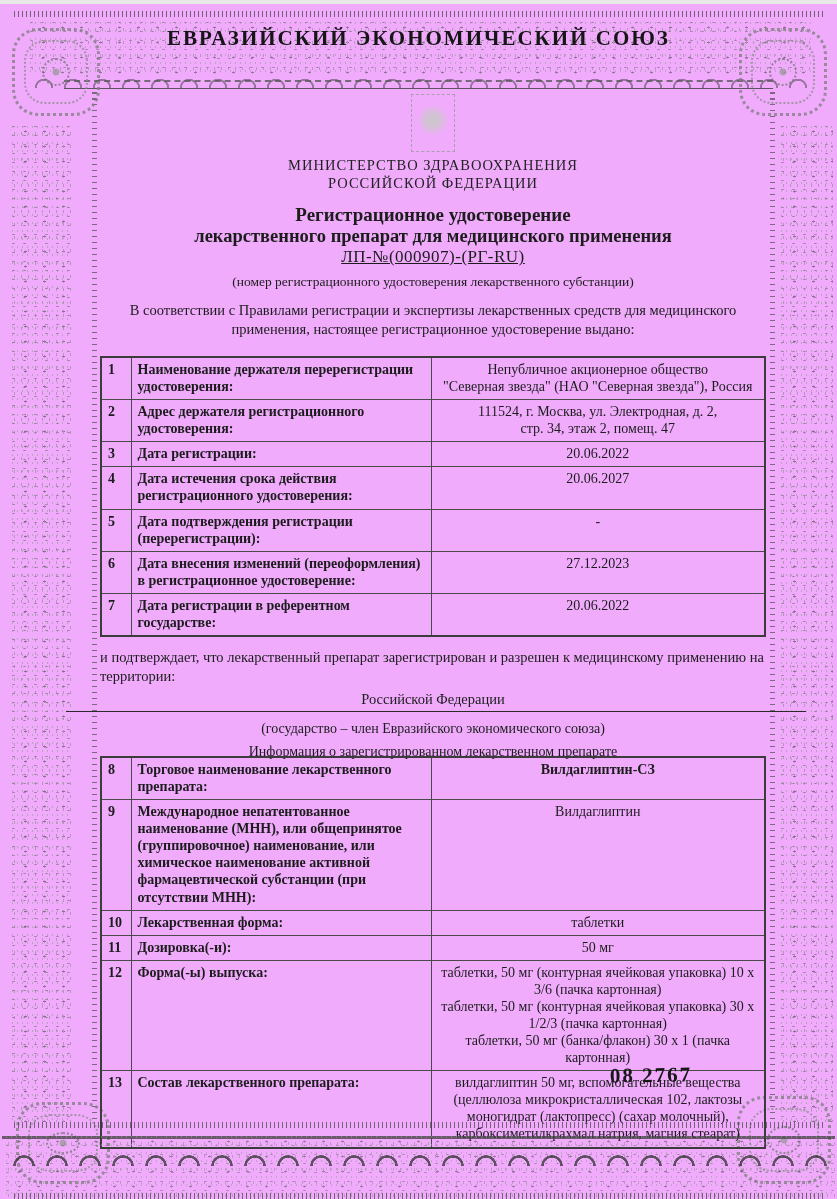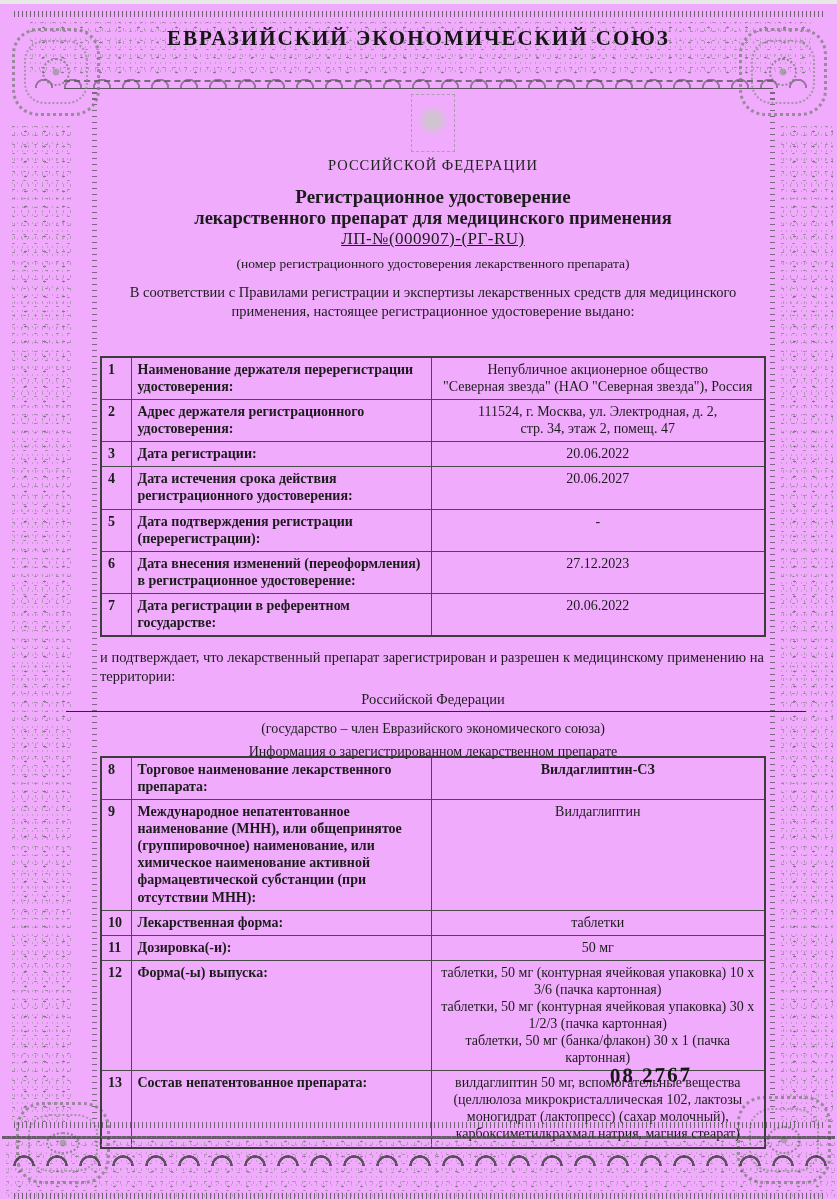--- a/index.html
+++ b/index.html
@@ -122,25 +122,26 @@
   <div class="rosette ros-bl"></div>
   <div class="rosette ros-br"></div>
 
   <div class="band-side band-left speckle"></div>
   <div class="band-side band-right speckle"></div>
   <div class="ruler-v" style="left:92px; top:88px; height:1030px;"></div>
   <div class="ruler-v" style="right:62px; top:88px; height:1030px;"></div>
 
   <div class="content" id="grp-header">
     <div class="emblem"></div>
+    <div class="ministry">МИНИСТЕРСТВО ЗДРАВООХРАНЕНИЯ</div>
     <div class="ministry">РОССИЙСКОЙ ФЕДЕРАЦИИ</div>
     <div class="doc-title1">Регистрационное удостоверение</div>
     <div class="doc-title2">лекарственного препарат для медицинского применения</div>
     <div class="reg-number">ЛП-№(000907)-(РГ-RU)</div>
-    <div class="reg-caption">(номер регистрационного удостоверения лекарственного препарата)</div>
+    <div class="reg-caption">(номер регистрационного удостоверения лекарственного субстанции)</div>
     <div class="intro">В соответствии с Правилами регистрации и экспертизы лекарственных средств для медицинского применения, настоящее регистрационное удостоверение выдано:</div>
   </div>
 
   <table class="doc-table content" id="tbl1">
     <tbody>
       <tr>
         <td class="c-num">1</td>
         <td class="c-label">Наименование держателя перерегистрации удостоверения:</td>
         <td class="c-value">Непубличное акционерное общество
 "Северная звезда" (НАО "Северная звезда"), Россия</td>
@@ -211,21 +212,21 @@
       </tr>
       <tr>
         <td class="c-num">12</td>
         <td class="c-label">Форма(-ы) выпуска:</td>
         <td class="c-value left">таблетки, 50 мг (контурная ячейковая упаковка) 10 х 3/6 (пачка картонная)
 таблетки, 50 мг (контурная ячейковая упаковка) 30 х 1/2/3 (пачка картонная)
 таблетки, 50 мг (банка/флакон) 30 х 1 (пачка картонная)</td>
       </tr>
       <tr>
         <td class="c-num">13</td>
-        <td class="c-label">Состав непатентованное препарата:</td>
+        <td class="c-label">Состав лекарственного препарата:</td>
         <td class="c-value left">вилдаглиптин 50 мг, вспомогательные вещества (целлюлоза микрокристаллическая 102, лактозы моногидрат (лактопресс) (сахар молочный), карбоксиметилкрахмал натрия, магния стеарат)</td>
       </tr>
     </tbody>
   </table>
 
   <div class="stamp">08 2767</div>
 
   <div class="band-bottom">
     <div class="ruler-h" style="top:0; left:12px; right:12px;"></div>
     <div class="rule"></div>

